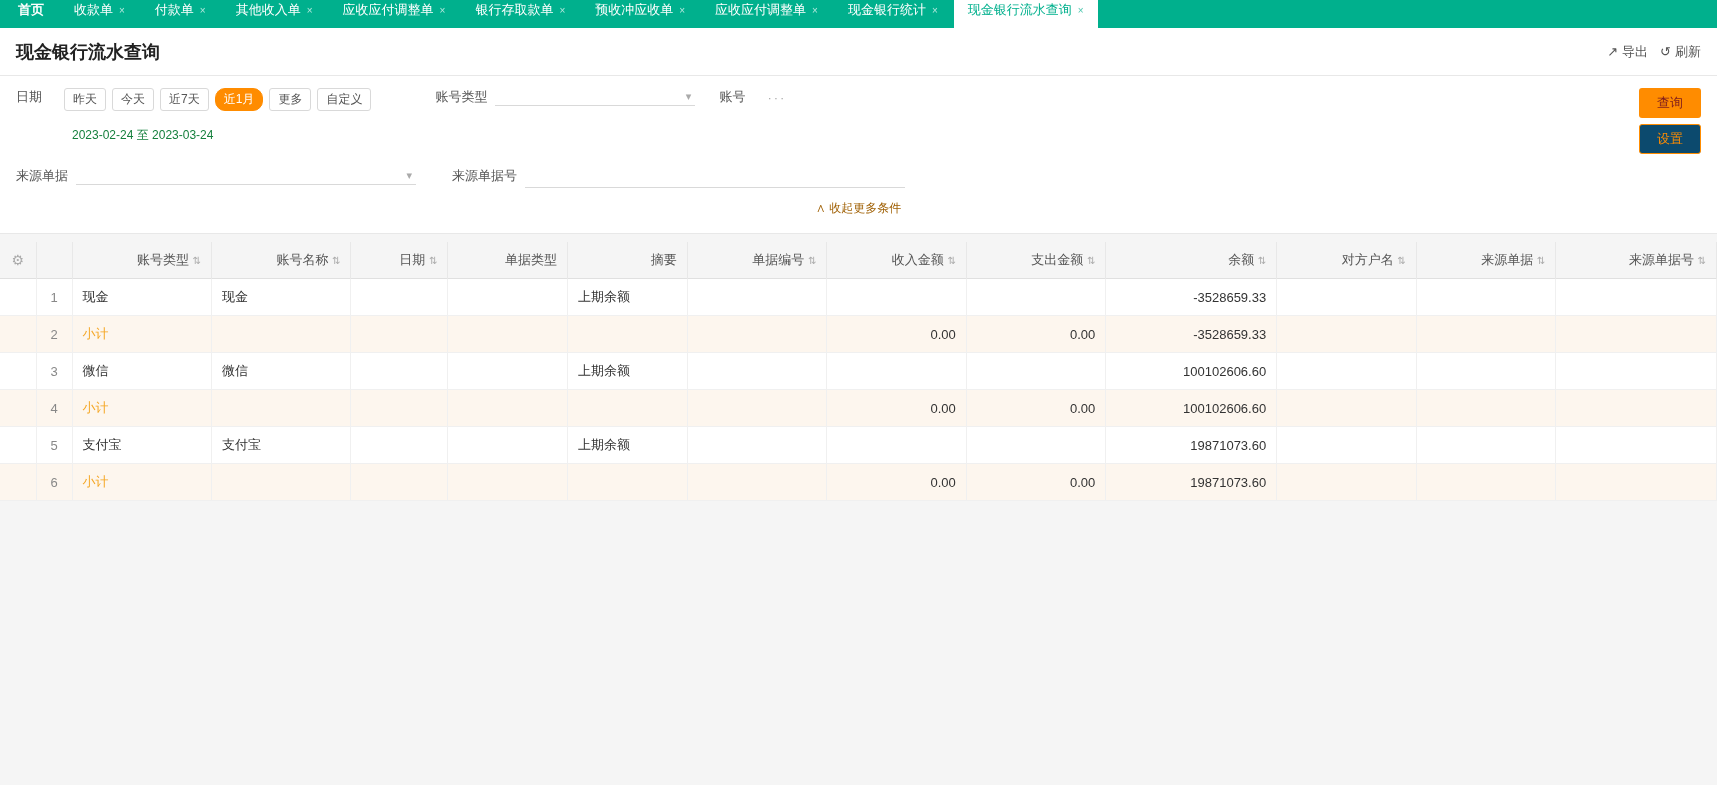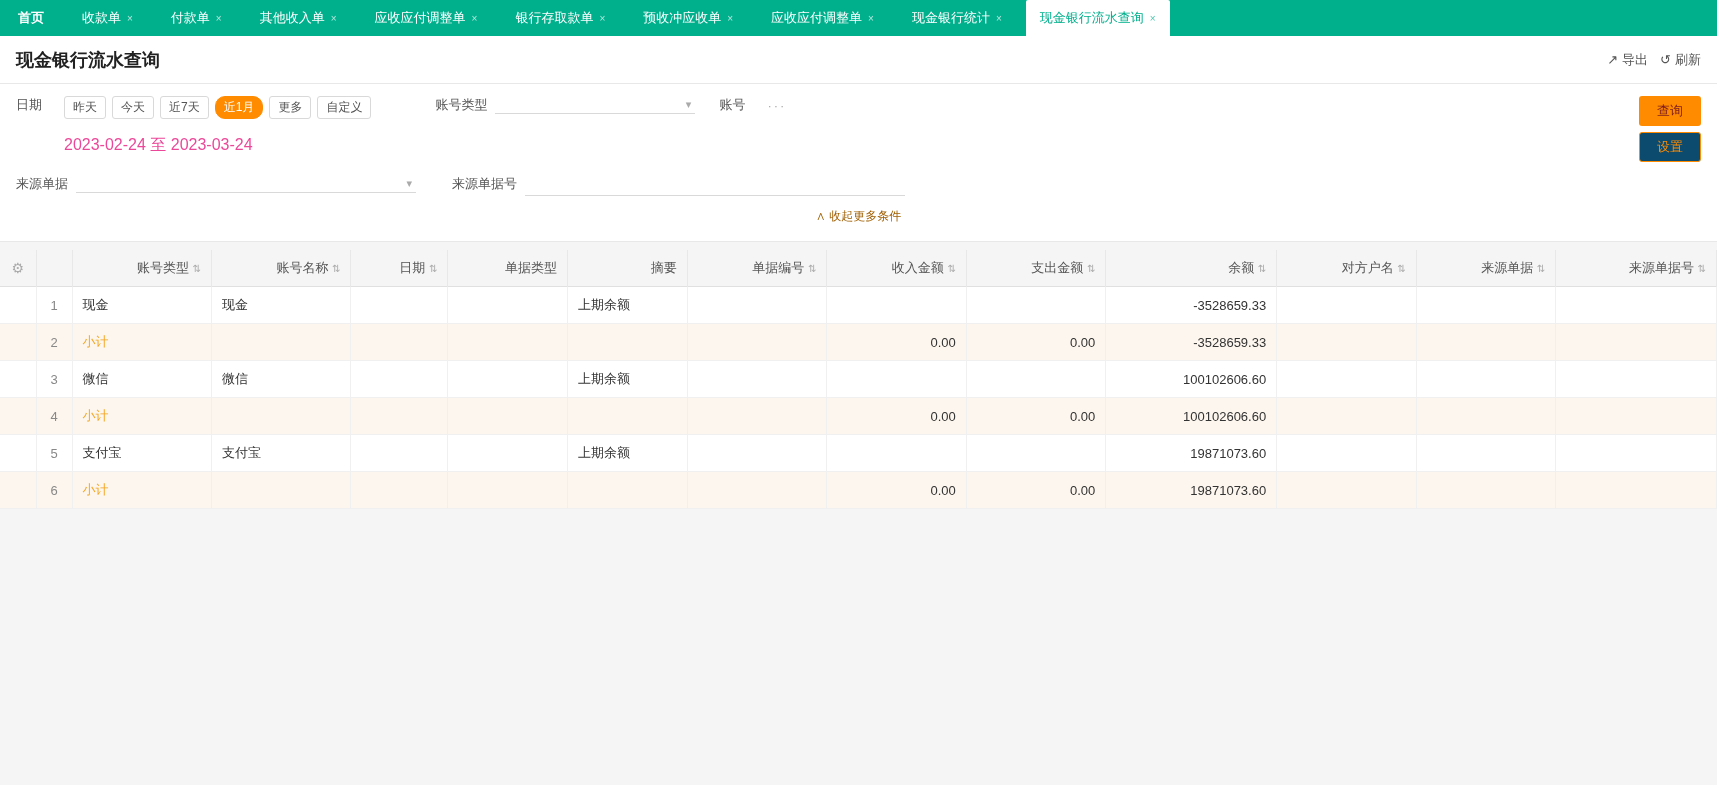--- a/index.html
+++ b/index.html
@@ -3,23 +3,23 @@
   <meta charset="utf-8">
   <style>
     * { margin: 0; padding: 0; box-sizing: border-box; }
     body { font-family: 'Microsoft YaHei', Arial, sans-serif; font-size: 13px; background: #f5f5f5; color: #333; }
 
     
     .top-nav {
       background: #00b08d;
       display: flex;
       align-items: flex-end;
-      height: 36px;
+      height: 28px;
       padding: 0 4px;
-      gap: 10px;
+      gap: 2px;
     }
     .nav-tab {
       color: #fff;
       padding: 0 14px;
       height: 36px;
       display: flex;
       align-items: center;
       gap: 6px;
       cursor: pointer;
       font-size: 13px;
@@ -72,21 +72,21 @@
       font-size: 12px;
       background: #fff;
       color: #555;
     }
     .date-btn.active {
       background: #ff8c00;
       color: #fff;
       border-color: #ff8c00;
       border-radius: 10px;
     }
-    .date-range-text { font-size: 16px; color: #ec4899; margin-left: 0; }
+    .date-range-text { font-size: 12px; color: #15803d; margin-left: 8px; }
     .filter-select {
       display: flex; align-items: center; gap: 4px;
       border-bottom: 1px solid #d9d9d9;
       padding: 2px 4px;
       min-width: 180px;
       cursor: pointer;
       color: #555;
     }
     .filter-select .chevron { color: #aaa; font-size: 11px; }
     .filter-input {

